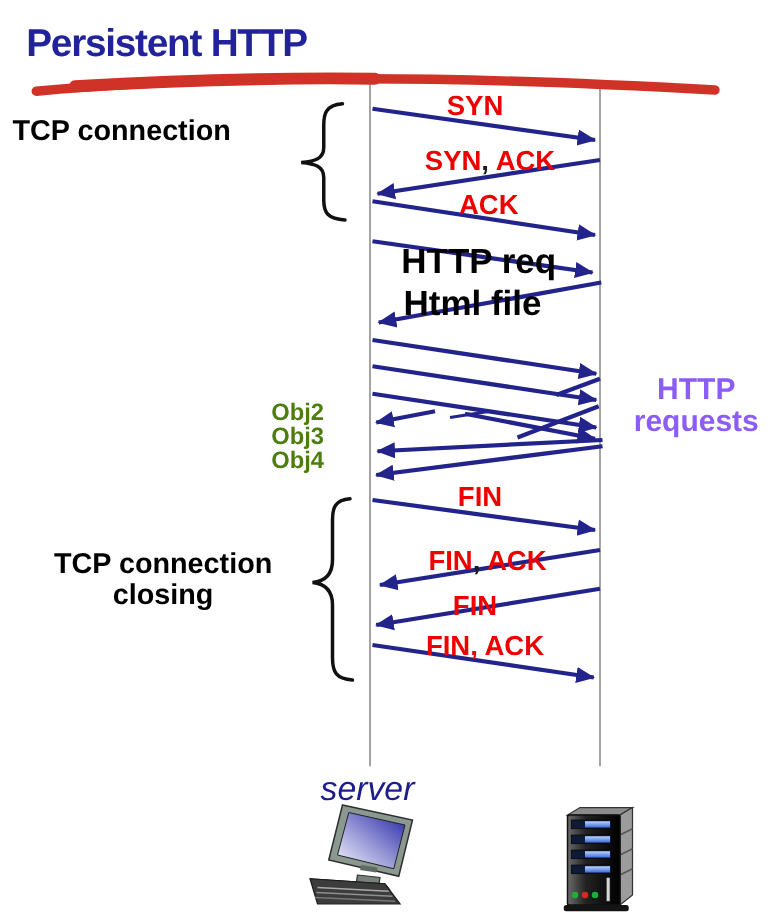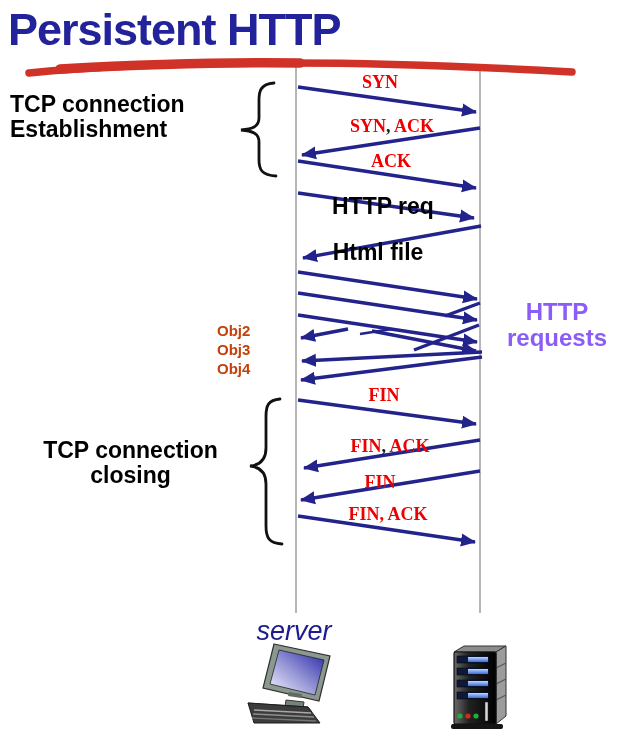--- a/index.html
+++ b/index.html
@@ -1,32 +1,32 @@
 <!DOCTYPE html>
 <html><head>
 <meta charset="utf-8">
 <style>
   html,body{margin:0;padding:0;background:#fff;}
   .slide{
     position:relative;width:617px;height:738px;background:#ffffff;
     font-family:"Liberation Sans",sans-serif;overflow:hidden;
   }
   .title{
-    position:absolute;left:8px;top:4px;margin:0;
-    font-size:45px;font-weight:700;letter-spacing:-1px;color:#22229a;
+    position:absolute;left:8px;top:4px;margin:13px;
+    font-size:31px;font-weight:700;letter-spacing:-1px;color:#22229a;
     font-family:"Liberation Sans",sans-serif;
   }
   svg.overlay{position:absolute;left:0;top:0;}
   .lbl{position:absolute;white-space:nowrap;font-weight:bold;line-height:1.05;}
-  .msg-red{color:#ee0000;font-size:18px;font-family:Liberation Serif, serif;}
-  .msg-black{color:#000;font-size:23px;}
+  .msg-red{color:#ee0000;font-size:22px;}
+  .msg-black{color:#000;font-size:28px;}
   .cx{transform:translateX(-50%);}
   .dark-comma{color:#1a1a1a;}
   .sidelbl{position:absolute;color:#000000;font-weight:bold;font-size:23px;line-height:25px;}
-  .objlbl{position:absolute;color:#c2410c;font-weight:bold;font-size:15px;line-height:19px;}
+  .objlbl{position:absolute;color:#4d7c0f;font-weight:bold;font-size:19px;line-height:19px;}
   .rightlbl{position:absolute;color:#8b5cf6;font-weight:bold;font-size:24px;line-height:26px;text-align:center;transform:translateX(-50%);}
   .endlbl{position:absolute;color:#1c1c8f;font-style:italic;font-size:27px;font-weight:400;transform:translateX(-50%);white-space:nowrap;}
   .center{text-align:center;}
   .icon{position:absolute;}
 </style>
 </head>
 <body>
 
 <div class="slide">
 
@@ -70,21 +70,20 @@
 
       <line x1="298" y1="400" x2="476" y2="424" marker-end="url(#ah)"></line>
       <line x1="480" y1="440" x2="304" y2="468" marker-end="url(#ah)"></line>
       <line x1="480" y1="471" x2="301" y2="500" marker-end="url(#ah)"></line>
       <line x1="298" y1="516" x2="475" y2="542" marker-end="url(#ah)"></line>
     </g>
   </svg>
 
   <div class="sidelbl" style="left:10px;top:92px;">
     <div>TCP connection</div>
-    <div>Establishment</div>
   </div>
   <div class="sidelbl center" style="left:28px;top:438px;width:205px;">
     <div>TCP connection</div>
     <div>closing</div>
   </div>
 
   <div class="objlbl" style="left:217px;top:321px;">
     <div>Obj2</div>
     <div>Obj3</div>
     <div>Obj4</div>
@@ -92,21 +91,21 @@
 
   <div class="rightlbl" style="left:557px;top:299px;">
     <div>HTTP</div>
     <div>requests</div>
   </div>
 
   <div class="lbl msg-red cx" style="left:380px;top:73px;">SYN</div>
   <div class="lbl msg-red cx" style="left:392px;top:117px;"><span>SYN</span><span class="dark-comma">, </span><span>ACK</span></div>
   <div class="lbl msg-red cx" style="left:391px;top:152px;">ACK</div>
   <div class="lbl msg-black cx" style="left:383px;top:194px;">HTTP req</div>
-  <div class="lbl msg-black cx" style="left:378px;top:240px;">Html file</div>
+  <div class="lbl msg-black cx" style="left:378px;top:228px;">Html file</div>
   <div class="lbl msg-red cx" style="left:384px;top:386px;">FIN</div>
   <div class="lbl msg-red cx" style="left:390px;top:437px;"><span>FIN</span><span class="dark-comma">, </span><span>ACK</span></div>
   <div class="lbl msg-red cx" style="left:380px;top:473px;">FIN</div>
   <div class="lbl msg-red cx" style="left:388px;top:505px;">FIN, ACK</div>
 
   <div class="endlbl" style="left:294px;top:616px;">server</div>
 
   <svg class="icon" style="left:242px;top:643px;" width="94" height="86" viewBox="0 0 94 86">
     <defs>
       <linearGradient id="scr" x1="1" y1="0" x2="0" y2="1">

